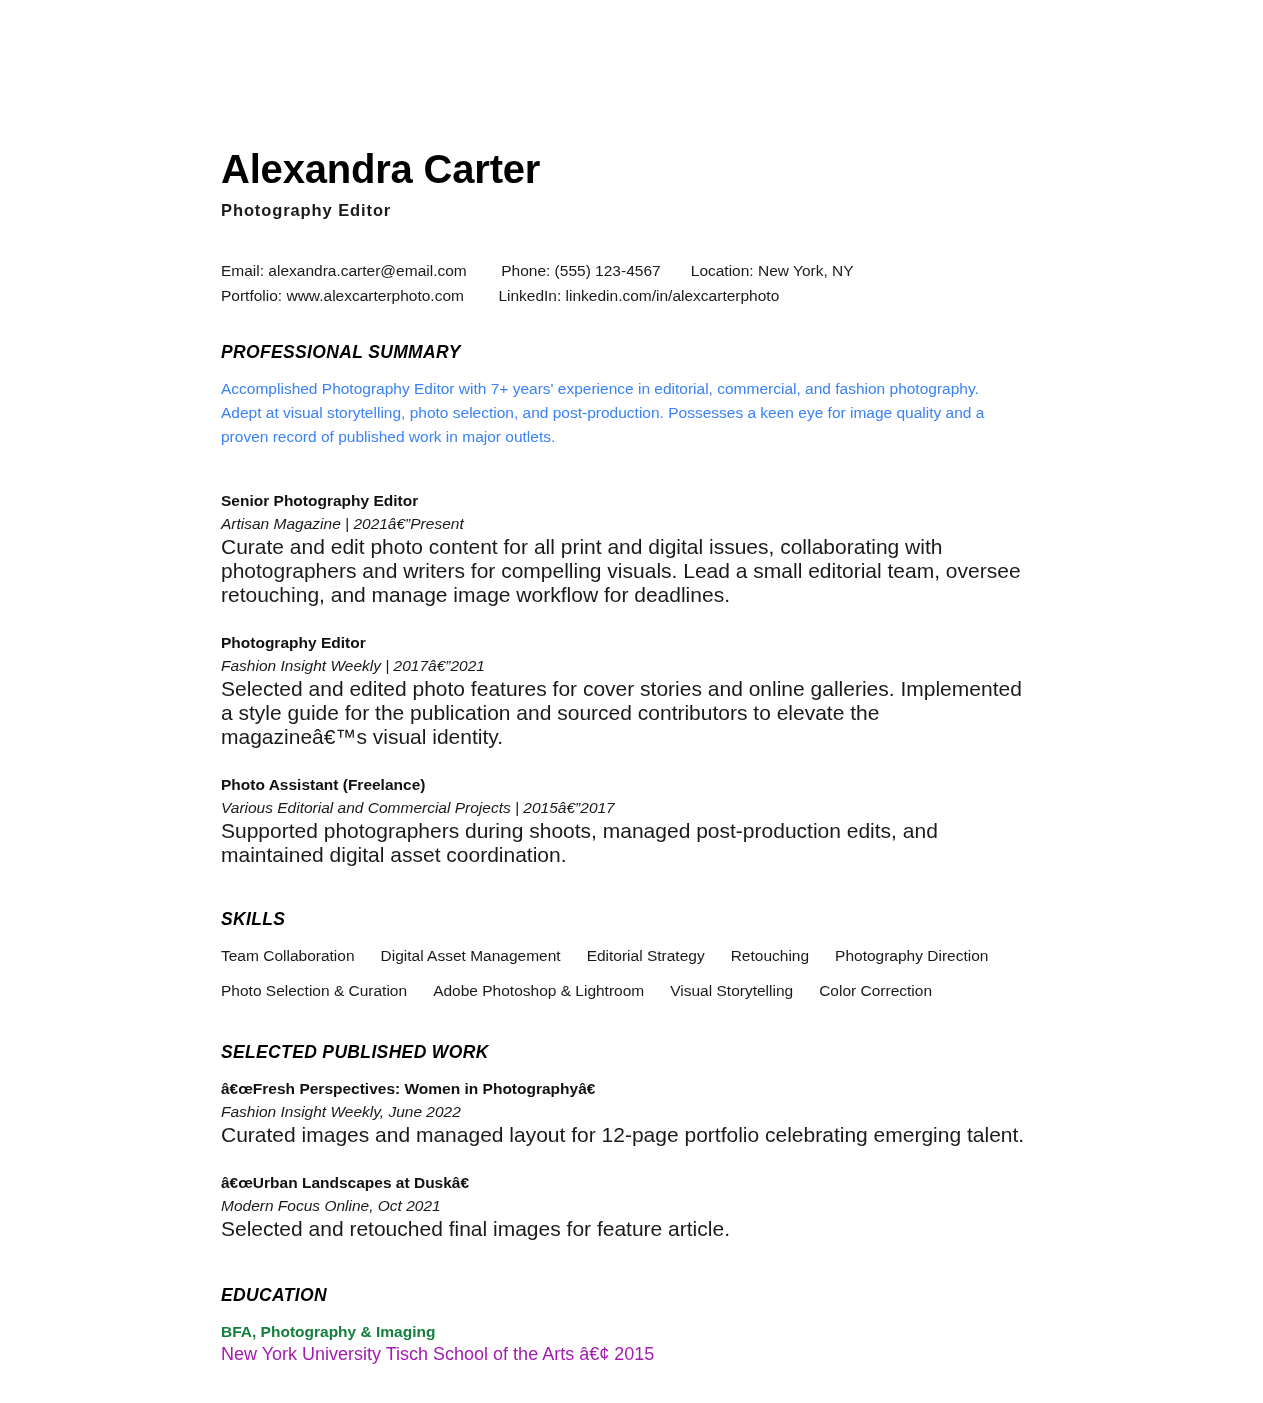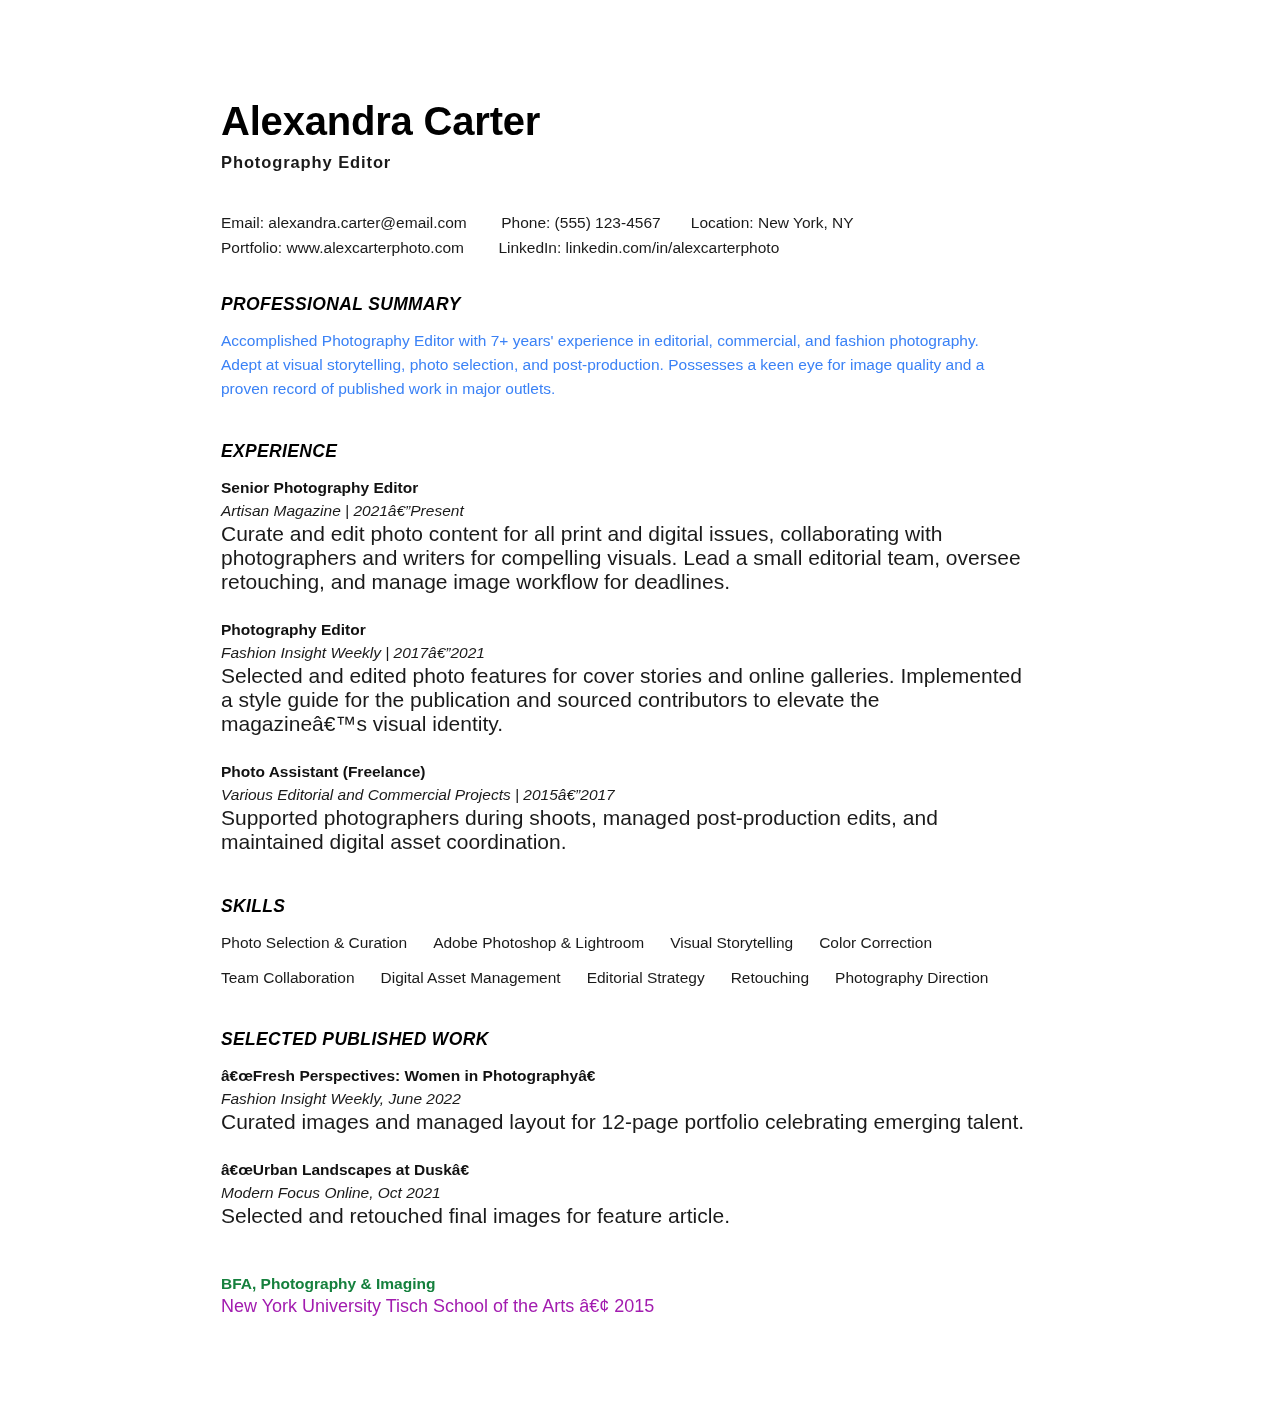--- a/index.html
+++ b/index.html
@@ -17,20 +17,21 @@
     overflow: hidden;
   }
 
   .page {
     position: relative;
     width: 1263px;
     height: 1205px;
     box-sizing: border-box;
     padding: 100px 221px 0 221px;
     background: #ffffff;
+    margin-top: 48px;
   }
 
   
   .name {
     font-size: 40px;
     font-weight: 700;
     line-height: 1.08;
     letter-spacing: -0.2px;
     color: #000000;
     margin: 0 0 10px 0;
@@ -152,21 +153,20 @@
     <div class="contact-line">Email: alexandra.carter@email.com        Phone: (555) 123-4567       Location: New York, NY</div>
     <div class="contact-line">Portfolio: www.alexcarterphoto.com        LinkedIn: linkedin.com/in/alexcarterphoto</div>
   </div>
 
   <div class="section">
     <h2 class="section-heading">PROFESSIONAL SUMMARY</h2>
     <p class="summary-text">Accomplished Photography Editor with 7+ years' experience in editorial, commercial, and fashion photography. Adept at visual storytelling, photo selection, and post-production. Possesses a keen eye for image quality and a proven record of published work in major outlets.</p>
   </div>
 
   <div class="section sec-experience">
-    <h2 class="section-heading">EXPERIENCE</h2>
 
     <div class="entry">
       <div class="entry-title">Senior Photography Editor</div>
       <div class="entry-meta">Artisan Magazine | 2021â€”Present</div>
       <p class="entry-desc">Curate and edit photo content for all print and digital issues, collaborating with photographers and writers for compelling visuals. Lead a small editorial team, oversee retouching, and manage image workflow for deadlines.</p>
     </div>
 
     <div class="entry">
       <div class="entry-title">Photography Editor</div>
       <div class="entry-meta">Fashion Insight Weekly | 2017â€”2021</div>
@@ -175,52 +175,53 @@
 
     <div class="entry">
       <div class="entry-title">Photo Assistant (Freelance)</div>
       <div class="entry-meta">Various Editorial and Commercial Projects | 2015â€”2017</div>
       <p class="entry-desc">Supported photographers during shoots, managed post-production edits, and maintained digital asset coordination.</p>
     </div>
   </div>
 
   <div class="section sec-skills">
     <h2 class="section-heading">SKILLS</h2>
-
-    <div class="skills-row">
-      <span class="skill-item">Photo Selection &amp; Curation</span>
-      <span class="skill-item">Adobe Photoshop &amp; Lightroom</span>
-      <span class="skill-item">Visual Storytelling</span>
-      <span class="skill-item">Color Correction</span>
-    </div>
 
     <div class="skills-row">
       <span class="skill-item">Team Collaboration</span>
       <span class="skill-item">Digital Asset Management</span>
       <span class="skill-item">Editorial Strategy</span>
       <span class="skill-item">Retouching</span>
       <span class="skill-item">Photography Direction</span>
     </div>
+
+    <div class="skills-row">
+      <span class="skill-item">Photo Selection &amp; Curation</span>
+      <span class="skill-item">Adobe Photoshop &amp; Lightroom</span>
+      <span class="skill-item">Visual Storytelling</span>
+      <span class="skill-item">Color Correction</span>
+    </div>
   </div>
 
   <div class="section sec-published">
     <h2 class="section-heading">SELECTED PUBLISHED WORK</h2>
 
 
     <div class="entry">
       <div class="entry-title">â€œFresh Perspectives: Women in Photographyâ€</div>
       <div class="entry-meta">Fashion Insight Weekly, June 2022</div>
       <p class="entry-desc">Curated images and managed layout for 12-page portfolio celebrating emerging talent.</p>
     </div>
 
     <div class="entry">
       <div class="entry-title">â€œUrban Landscapes at Duskâ€</div>
       <div class="entry-meta">Modern Focus Online, Oct 2021</div>
       <p class="entry-desc">Selected and retouched final images for feature article.</p>
     </div>
   </div>
 
   <div class="section sec-education">
+    <h2 class="section-heading">EDUCATION</h2>
     <div class="edu-degree">BFA, Photography &amp; Imaging</div>
     <div class="edu-school">New York University Tisch School of the Arts â€¢ 2015</div>
   </div>
 
 </div>
 
 </body></html>

